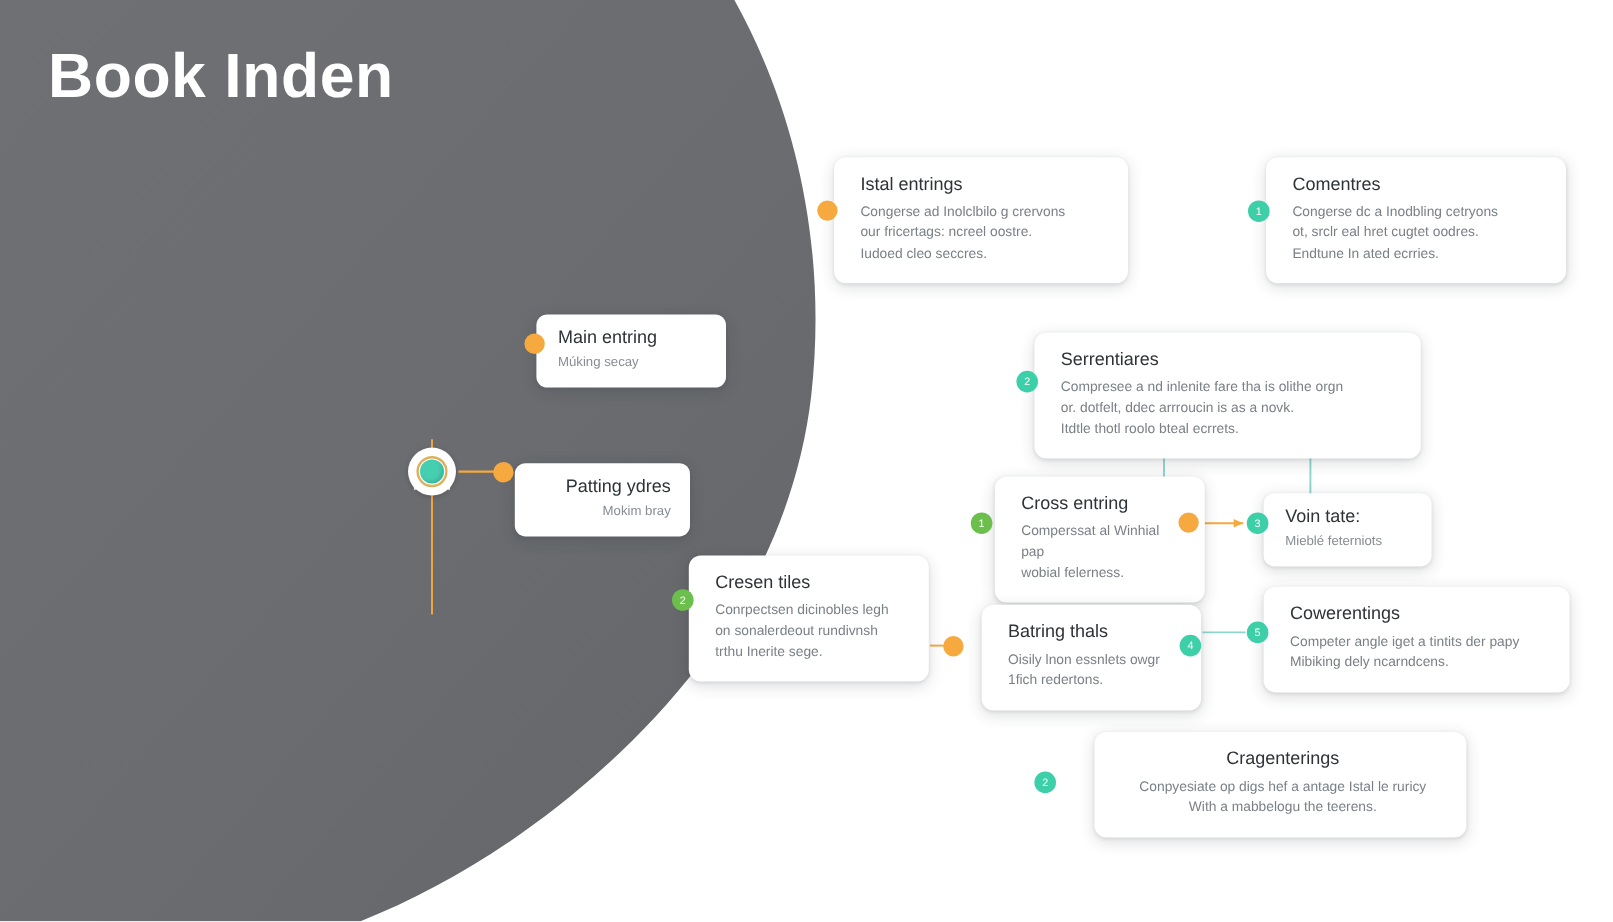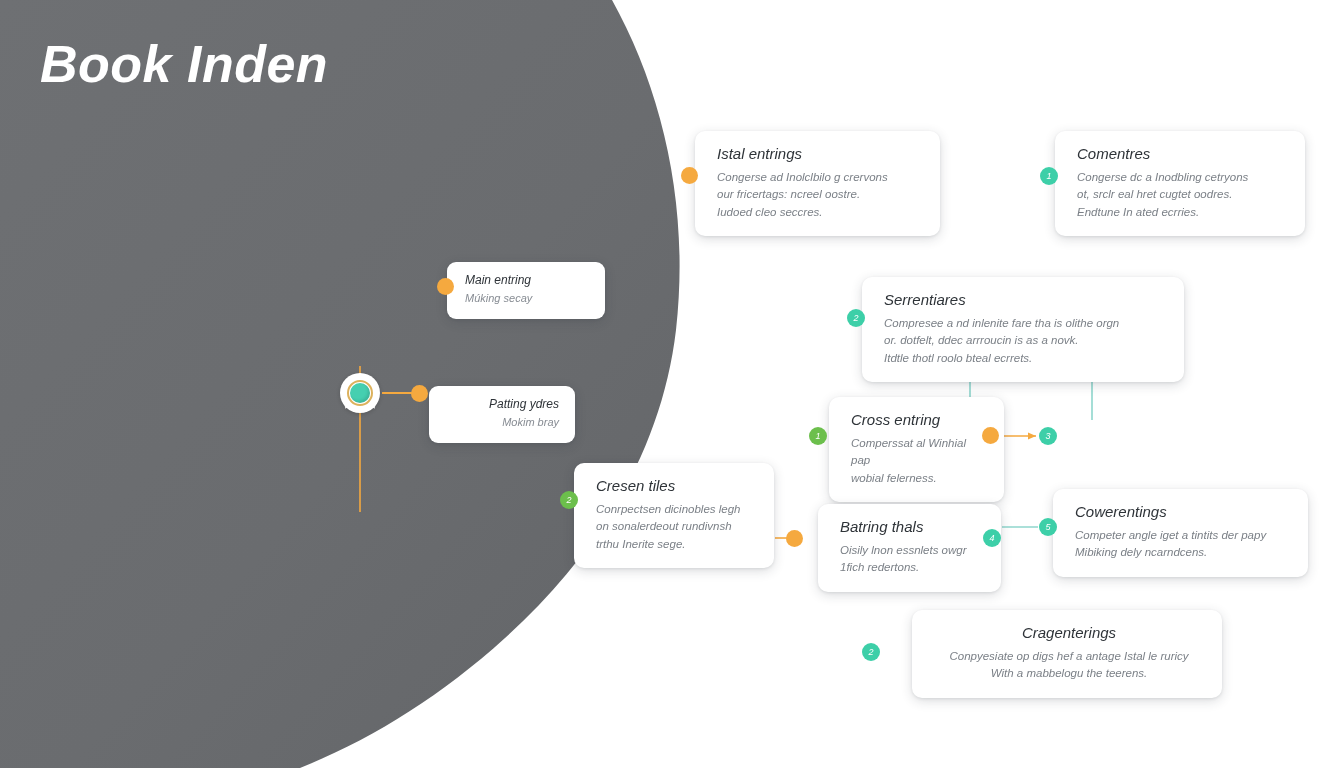--- a/index.html
+++ b/index.html
@@ -11,21 +11,20 @@
   body {
     font-family: "Liberation Sans", sans-serif;
     -webkit-font-smoothing: antialiased;
   }
   #stage {
     position: relative;
     width: 1344px;
     height: 768px;
     overflow: hidden;
     background: #ffffff;
-    font-style: italic;
   }
   #bg-svg {
     position: absolute;
     left: 0; top: 0;
     width: 1344px;
     height: 768px;
   }
   #connectors {
     position: absolute;
     left: 0; top: 0;
@@ -61,21 +60,21 @@
   }
   .card-title {
     color: #2e3338;
     font-size: 15px;
     font-weight: normal;
     line-height: 1.2;
     margin: 0 0 6px 0;
     white-space: nowrap;
   }
   .card.small .card-title {
-    font-size: 12px;
+    font-size: 15px;
     margin-bottom: 3px;
   }
   .card-body {
     color: #7b8087;
     font-size: 11.5px;
     line-height: 1.52;
     margin: 0;
   }
   .card.small .card-body {
     font-size: 11px;
@@ -243,20 +242,26 @@
   <div class="card" style="left:829px; top:397px; width:175px;">
     <div class="card-title">Cross entring</div>
     <div class="card-body">
       <span>Comperssat al Winhial pap</span>
       <span>wobial felerness.</span>
     </div>
   </div>
   <div class="badge badge-green" style="left:809px; top:427px;">1</div>
   <div class="dot dot-orange" style="left:982px; top:427px;"></div>
 
+  <div class="card small" style="left:1053px; top:411px; width:140px;">
+    <div class="card-title">Voin tate:</div>
+    <div class="card-body">
+      <span>Mieblé feterniots</span>
+    </div>
+  </div>
   <div class="badge badge-teal" style="left:1039px; top:427px;">3</div>
 
   <div class="card" style="left:574px; top:463px; width:200px;">
     <div class="card-title">Cresen tiles</div>
     <div class="card-body">
       <span>Conrpectsen dicinobles legh</span>
       <span>on sonalerdeout rundivnsh</span>
       <span>trthu Inerite sege.</span>
     </div>
   </div>

